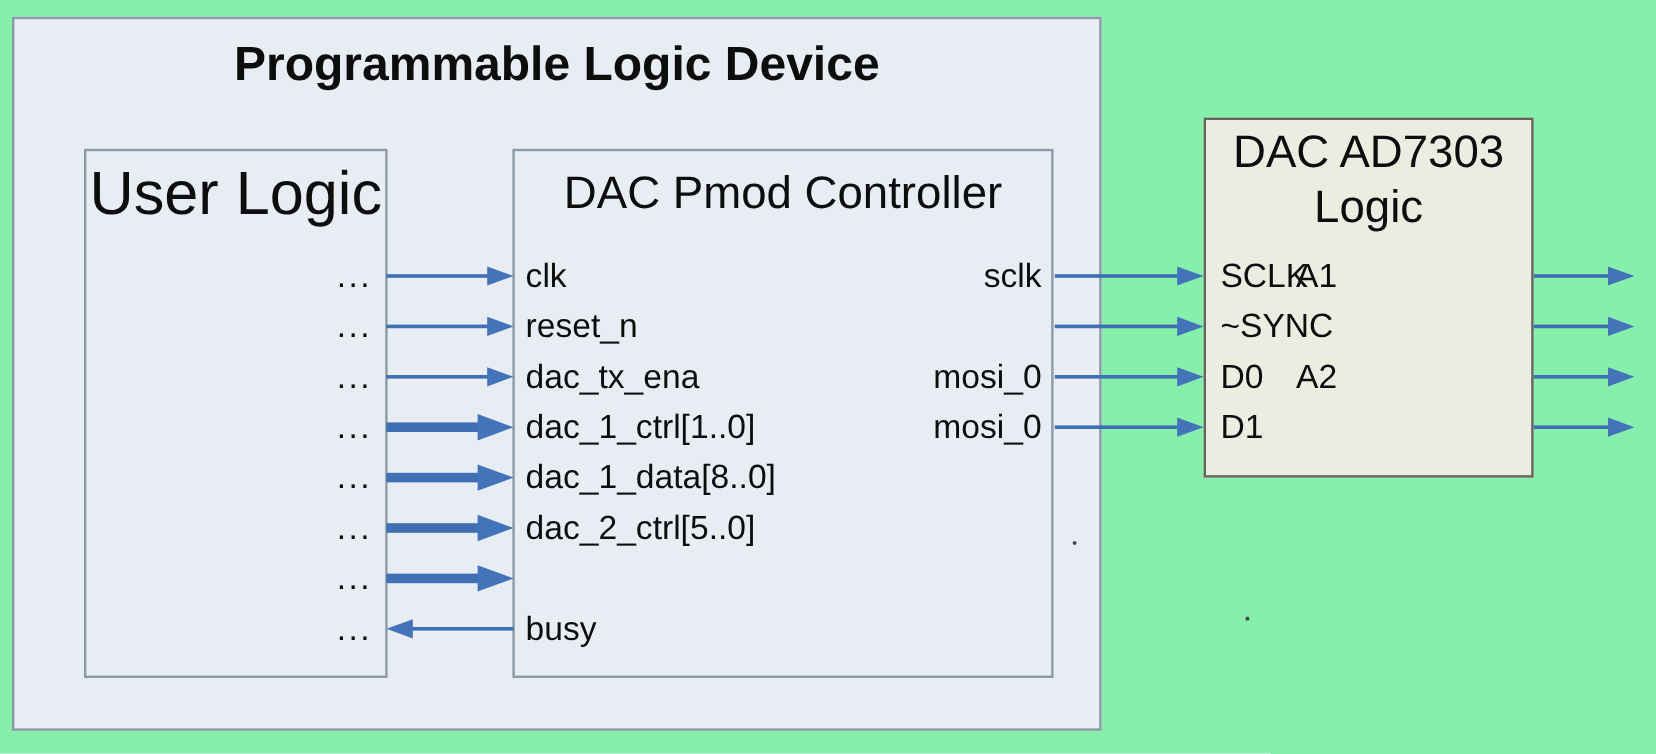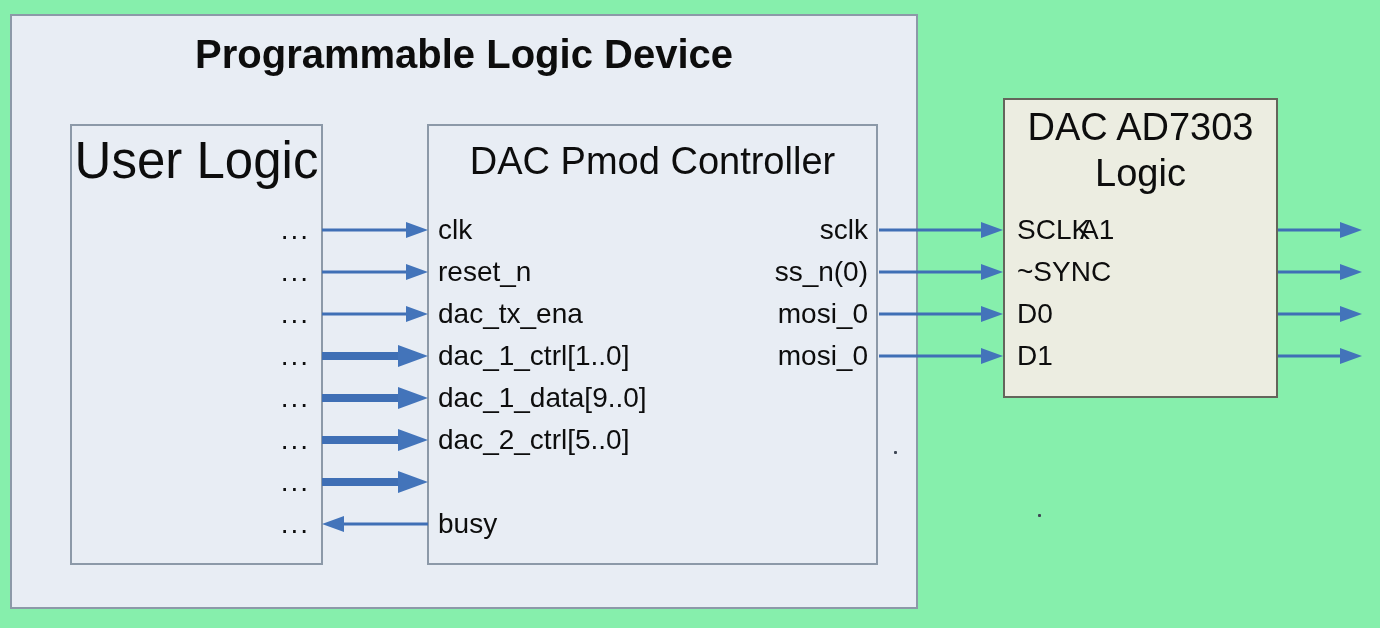--- a/index.html
+++ b/index.html
@@ -101,35 +101,35 @@
   <div class="port ell" style="top:339px">...</div>
   <div class="port ell" style="top:381px">...</div>
   <div class="port ell" style="top:423px">...</div>
   <div class="port ell" style="top:465px">...</div>
   <div class="port ell" style="top:507px">...</div>
 
   <div class="port cl" style="top:213px">clk</div>
   <div class="port cl" style="top:255px">reset_n</div>
   <div class="port cl" style="top:297px">dac_tx_ena</div>
   <div class="port cl" style="top:339px">dac_1_ctrl[1..0]</div>
-  <div class="port cl" style="top:381px">dac_1_data[9..0]</div>
+  <div class="port cl" style="top:381px">dac_1_data[8..0]</div>
   <div class="port cl" style="top:423px">dac_2_ctrl[5..0]</div>
   <div class="port cl" style="top:507px">busy</div>
 
   <div class="port cr" style="top:213px">sclk</div>
-  <div class="port cr" style="top:255px">ss_n(0)</div>
   <div class="port cr" style="top:297px">mosi_0</div>
   <div class="port cr" style="top:339px">mosi_0</div>
 
   <div class="port pl" style="top:213px">SCLK</div>
   <div class="port pl" style="top:255px">~SYNC</div>
   <div class="port pl" style="top:297px">D0</div>
   <div class="port pl" style="top:339px">D1</div>
 
   <div class="port pr" style="top:213px">A1</div>
+  <div class="port pr" style="top:297px">A2</div>
 
   <div class="arr thin" style="left:322px;top:220px;width:106px">
       <i class="ln"></i>
       <i class="hd"></i>
     </div>
   <div class="arr thin" style="left:322px;top:262px;width:106px">
       <i class="ln"></i>
       <i class="hd"></i>
     </div>
   <div class="arr thin" style="left:322px;top:304px;width:106px">

